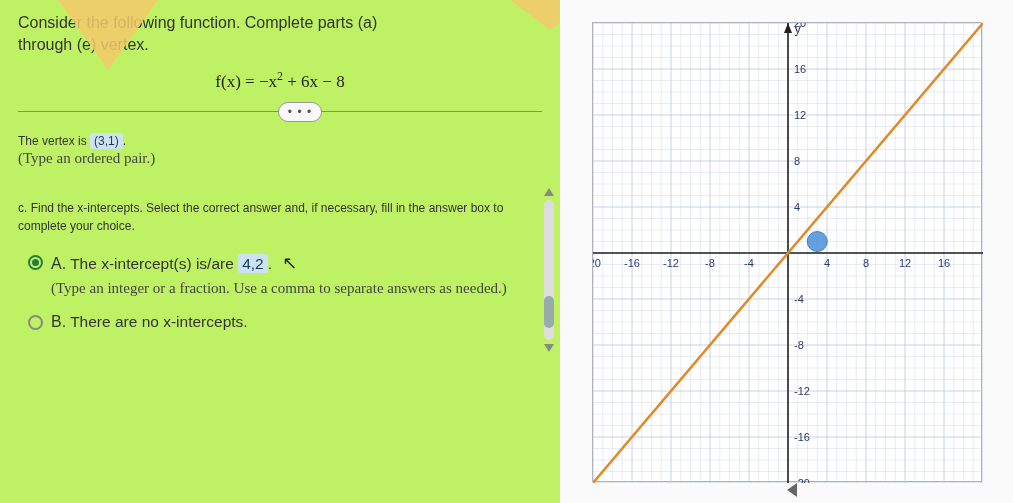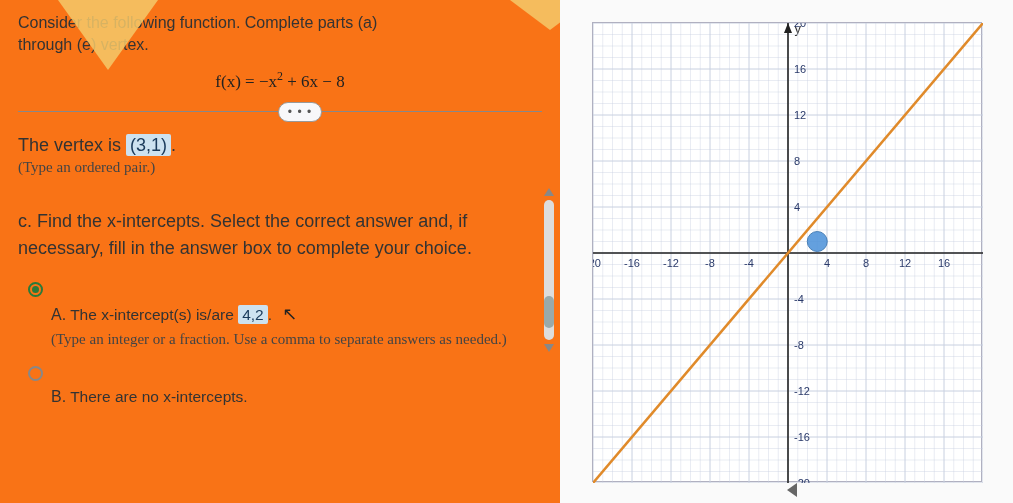--- a/index.html
+++ b/index.html
@@ -10,21 +10,21 @@
       height: 503px;
       overflow: hidden;
       position: relative;
       display: flex;
     }
     .left-pane {
       width: 560px;
       height: 100%;
       padding: 12px 18px;
       position: relative;
-      background: #f97316;
+      background: #bef264;
     }
     .right-pane {
       flex: 1;
       height: 100%;
       position: relative;
       background: #fafafa;
       display: flex;
       align-items: center;
       justify-content: center;
     }
@@ -60,21 +60,21 @@
       display: flex;
       align-items: center;
       justify-content: center;
       font-size: 12px;
       color: #555;
       cursor: pointer;
       letter-spacing: 1px;
     }
     .body-text {
       color: #333;
-      font-size: 18px;
+      font-size: 12px;
       line-height: 1.5;
     }
     .answer-chip {
       background: #cde2f0;
       padding: 1px 4px;
       border-radius: 2px;
       color: #1a3a5a;
     }
     .hint {
       color: #444;
@@ -106,21 +106,21 @@
     .radio.selected::after {
       content: '';
       position: absolute;
       width: 7px; height: 7px;
       background: #2a7a3a;
       border-radius: 50%;
       left: 2px; top: 2px;
     }
     .radio.selected { border-color: #2a7a3a; }
     .choice-label { font-weight: 400; color: #333; font-size: 16px; }
-    .choice-body { flex: 1; color: #333; font-size: 15.5px; line-height: 1.4; margin-top: 24px; }
+    .choice-body { flex: 1; color: #333; font-size: 15.5px; line-height: 1.4; }
     .scroll-widget {
       position: absolute;
       right: 6px;
       top: 200px;
       width: 10px;
       height: 140px;
       background: #ddd;
       border-radius: 5px;
     }
     .scroll-thumb {

